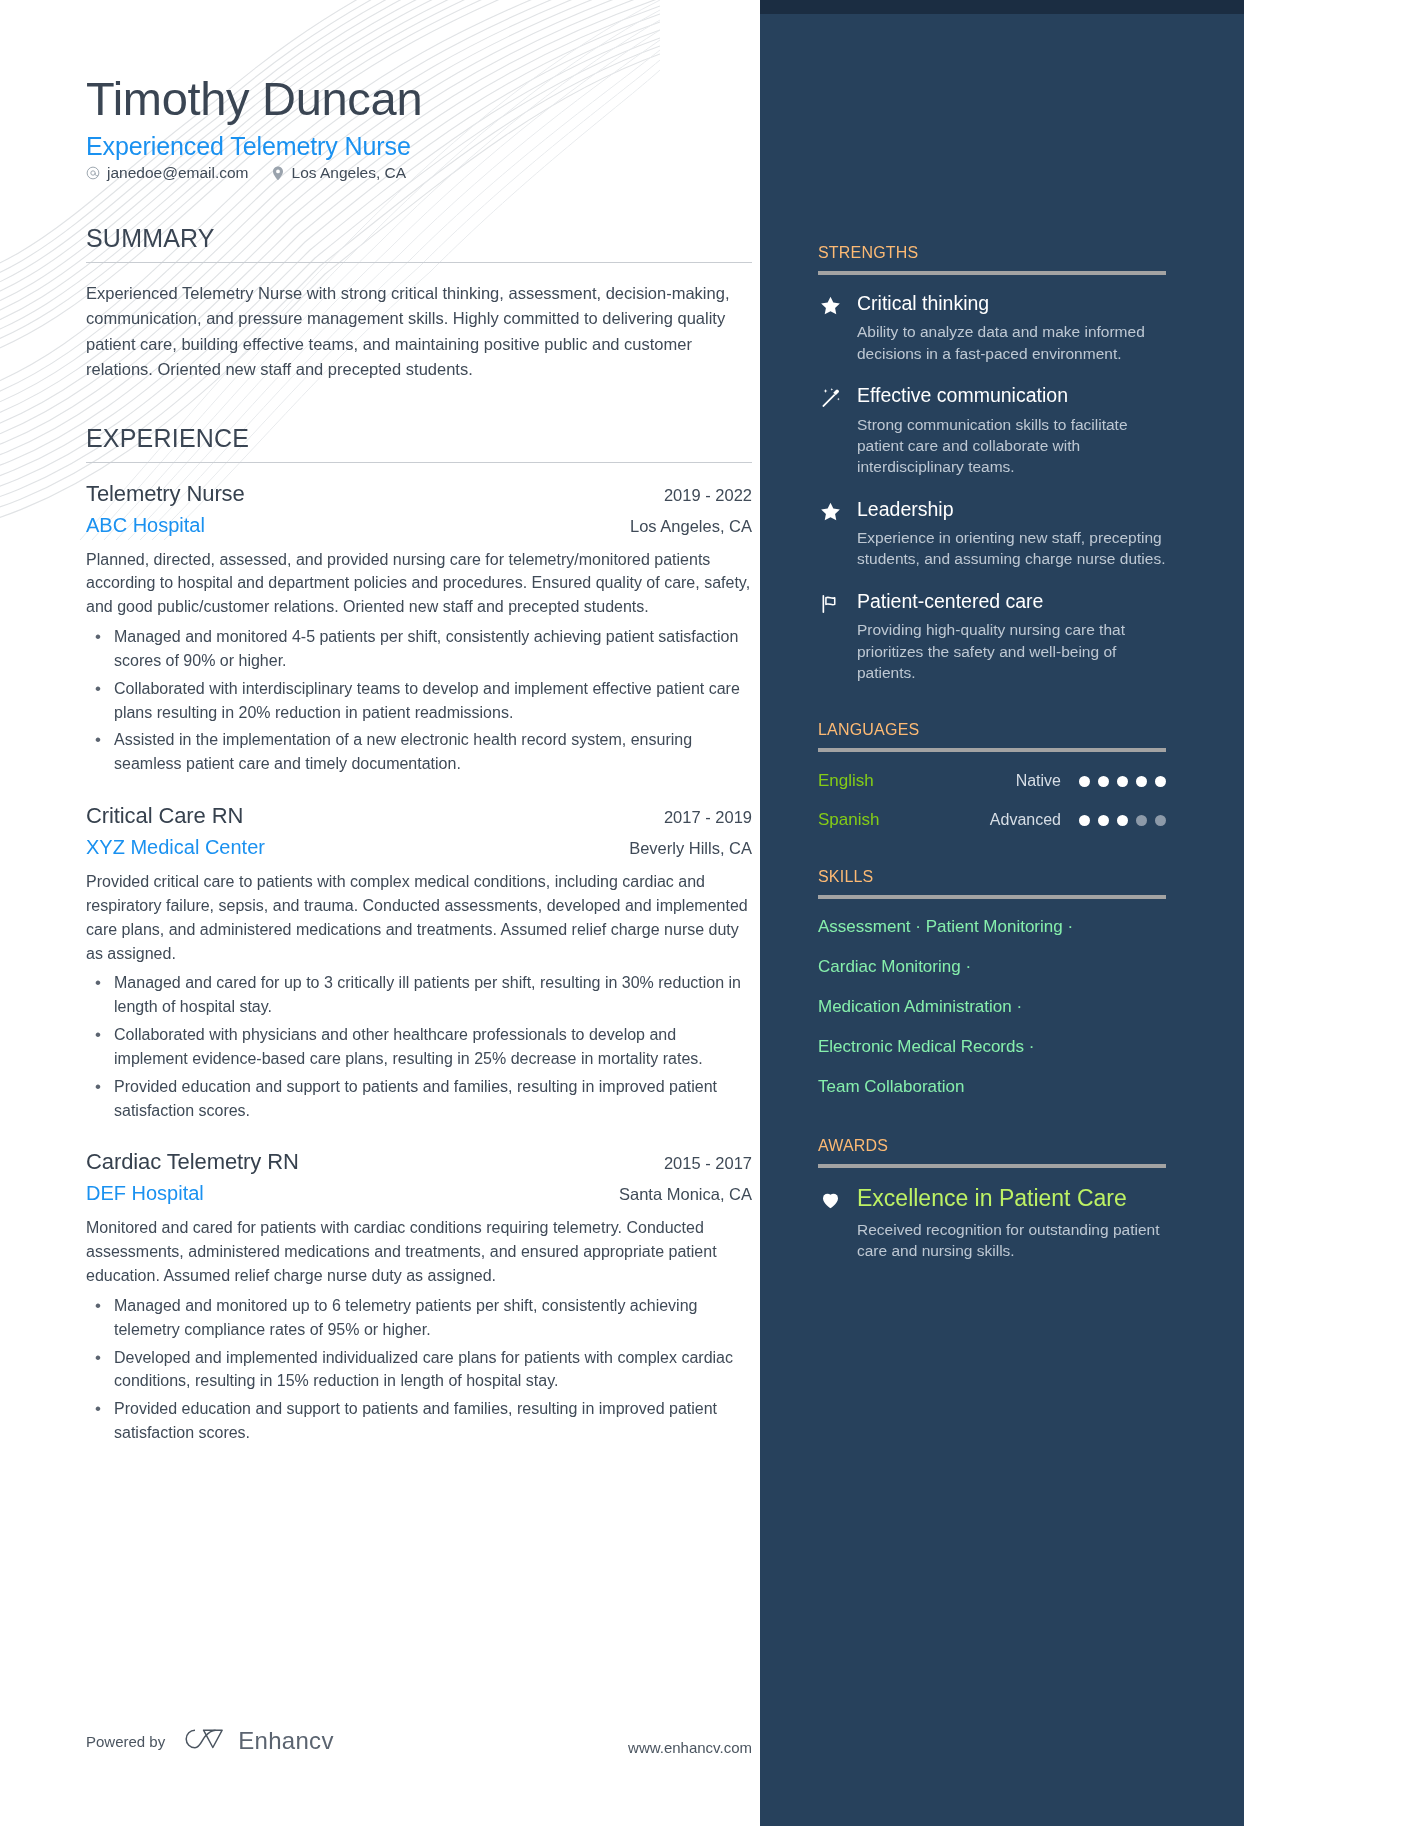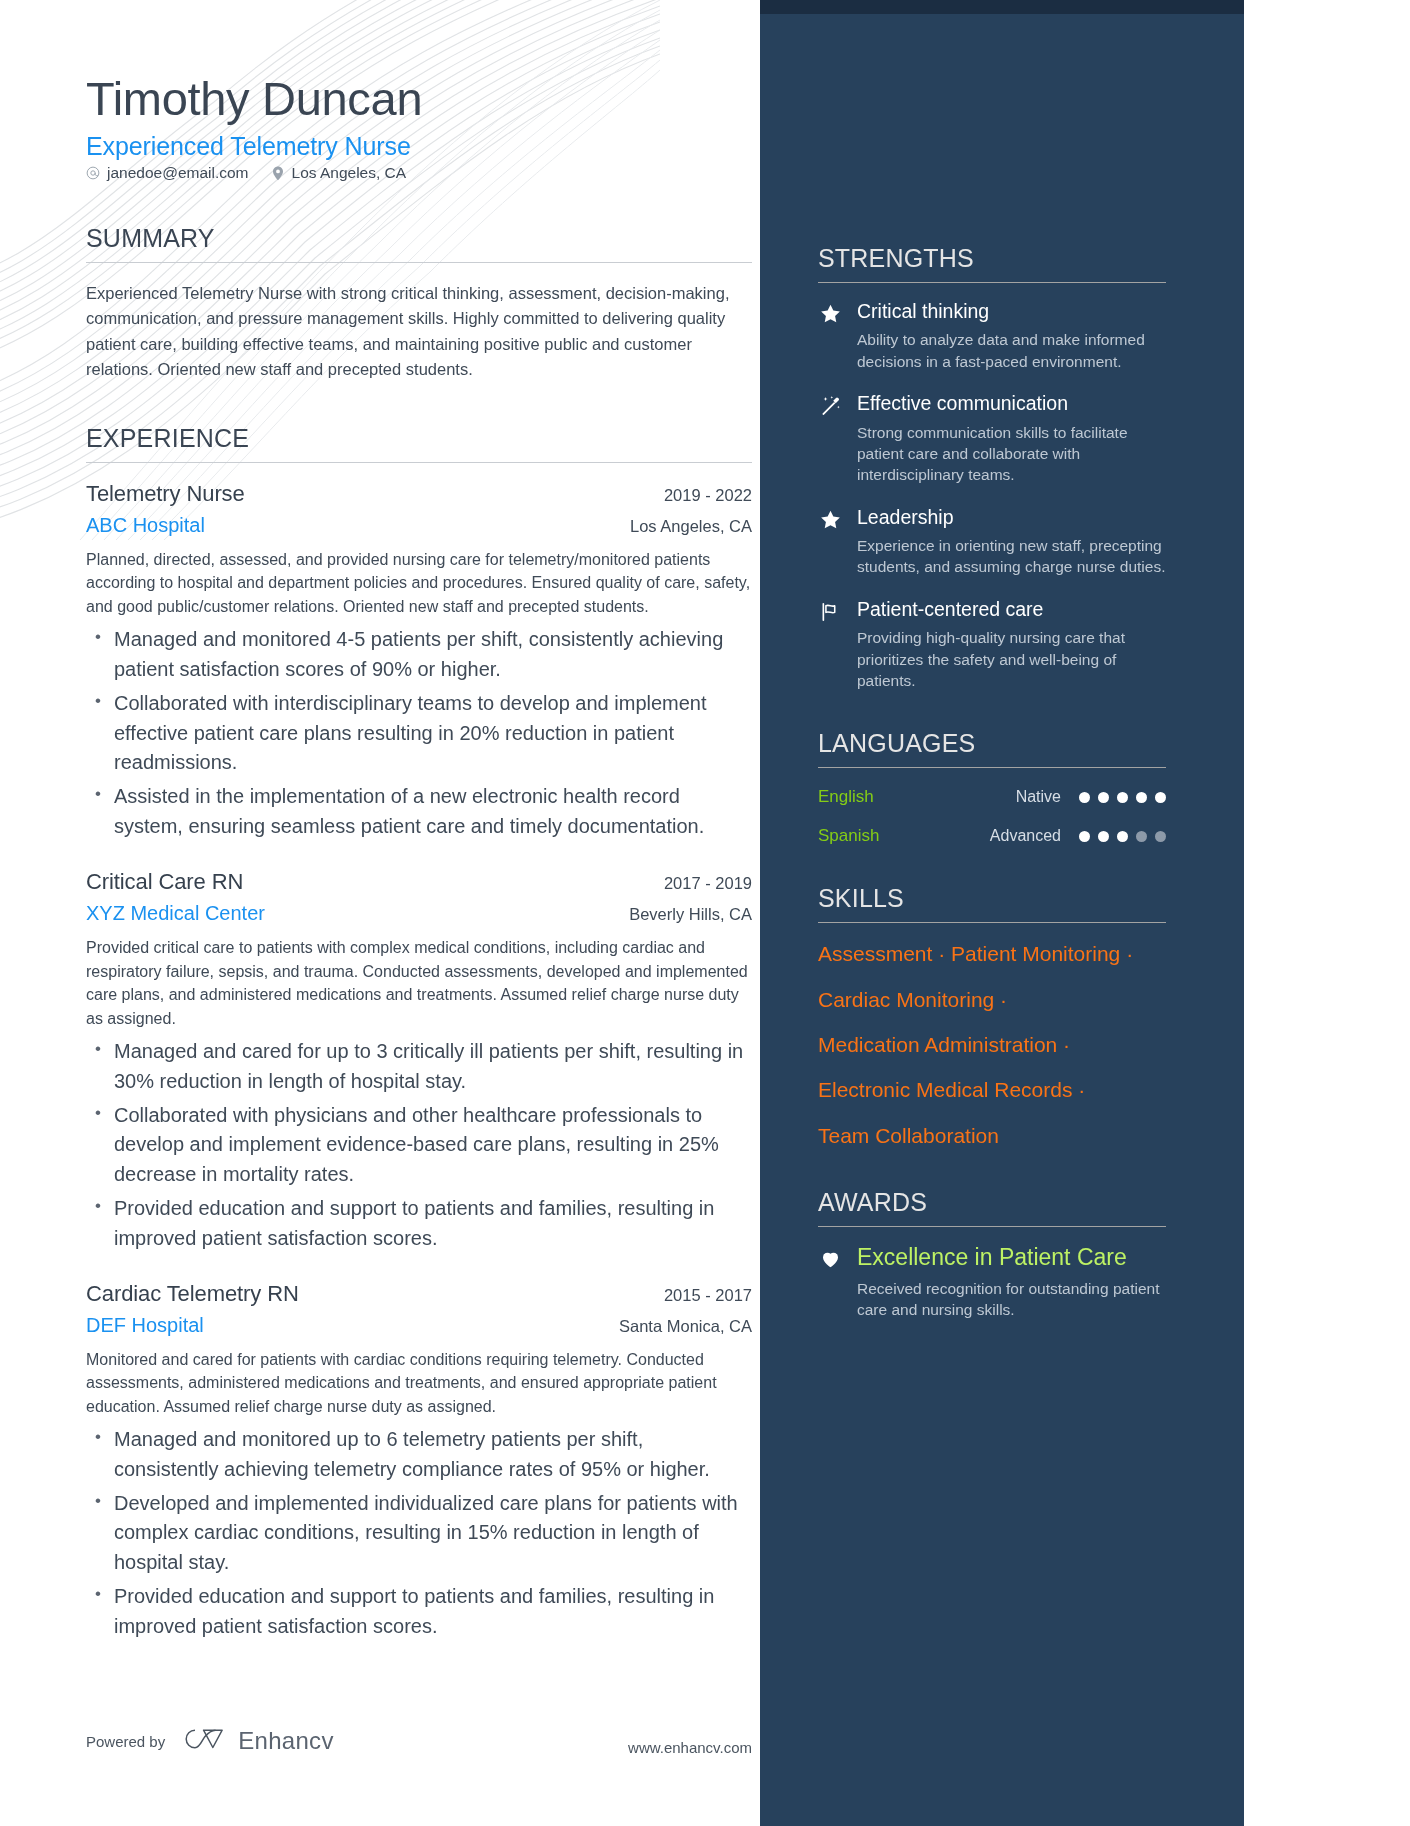--- a/index.html
+++ b/index.html
@@ -57,64 +57,64 @@
   .job:first-child{margin-top:4px;}
   .job-row{display:flex;justify-content:space-between;align-items:baseline;}
   .job-title{font-size:22px;color:#36414e;font-weight:400;letter-spacing:-.1px;}
   .job-dates{font-size:16.5px;color:#3f4a57;white-space:nowrap;padding-left:16px;}
   .job-row2{display:flex;justify-content:space-between;align-items:baseline;margin-top:7px;}
   .job-company{font-size:20px;color:#1a91f0;font-weight:400;}
   .job-loc{font-size:16.5px;color:#3f4a57;white-space:nowrap;padding-left:16px;}
   .job-desc{font-size:16px;line-height:1.49;color:#3f4a57;margin-top:11px;}
   .job-bullets{margin:6px 0 0 0;padding:0;list-style:none;}
   .job-bullets li{
-    position:relative;padding-left:28px;font-size:20px;line-height:1.49;color:#3f4a57;margin-top:4px;
+    position:relative;padding-left:28px;font-size:16px;line-height:1.49;color:#3f4a57;margin-top:4px;
   }
   .job-bullets li::before{
     content:"•";position:absolute;left:9px;top:-1px;color:#5b6470;font-size:17px;
   }
 
   
   .footer{
     position:absolute;left:86px;top:1726px;width:666px;
     display:flex;align-items:flex-end;justify-content:space-between;
   }
   .footer-left{display:flex;align-items:center;gap:17px;}
   .powered{font-size:15px;color:#4b5560;}
   .brand{display:flex;align-items:center;gap:10px;}
   .brand-word{font-size:24px;color:#5b6470;letter-spacing:.3px;}
   .footer-url{font-size:15px;color:#4b5560;}
 
   
   .s-sec{margin-top:38px;}
   .s-sec.first{margin-top:0;padding-top:244px;}
   .s-title{
-    font-size:25px;color:#e5e5e5;font-weight:400;letter-spacing:.2px;
-    padding-bottom:9px;border-bottom:1px solid #a3a3a3;
+    font-size:16px;color:#fdba74;font-weight:400;letter-spacing:.2px;
+    padding-bottom:9px;border-bottom:4px solid #a3a3a3;
   }
   .s-body{margin-top:17px;}
 
   .strength{display:flex;gap:14px;margin-top:20px;}
   .strength:first-child{margin-top:4px;}
   .str-ico{width:25px;flex:0 0 25px;color:#fff;display:flex;justify-content:center;padding-top:3px;}
   .str-ico svg{display:block;}
   .str-main{flex:1 1 auto;}
   .str-name{font-size:19.5px;color:#ffffff;line-height:1.2;}
   .str-desc{font-size:15.5px;color:#bec8d3;line-height:1.38;margin-top:6px;}
 
   
   .lang-row{display:flex;align-items:center;margin-top:19px;}
   .lang-name{font-size:17px;color:#84cc16;width:128px;flex:0 0 128px;}
   .lang-level{font-size:16px;color:#d7dee6;flex:1 1 auto;text-align:right;padding-right:18px;}
   .dots{display:flex;gap:8px;flex:0 0 auto;align-items:center;}
   .dot{width:11px;height:11px;border-radius:50%;background:#ffffff;}
   .dot.off{background:#8d9aa9;}
 
   
-  .skill-line{font-size:21px;color:#f97316;line-height:1.35;margin-top:17px;}
+  .skill-line{font-size:17px;color:#86efac;line-height:1.35;margin-top:17px;}
   .skill-line:first-child{margin-top:2px;}
 
   
   .award{display:flex;gap:14px;margin-top:6px;}
   .aw-ico{width:25px;flex:0 0 25px;color:#fff;display:flex;justify-content:center;padding-top:4px;}
   .aw-name{font-size:23px;color:#bef264;line-height:1.2;}
   .aw-desc{font-size:15.5px;color:#bec8d3;line-height:1.38;margin-top:6px;}
 </style>
 </head>
 <body>

